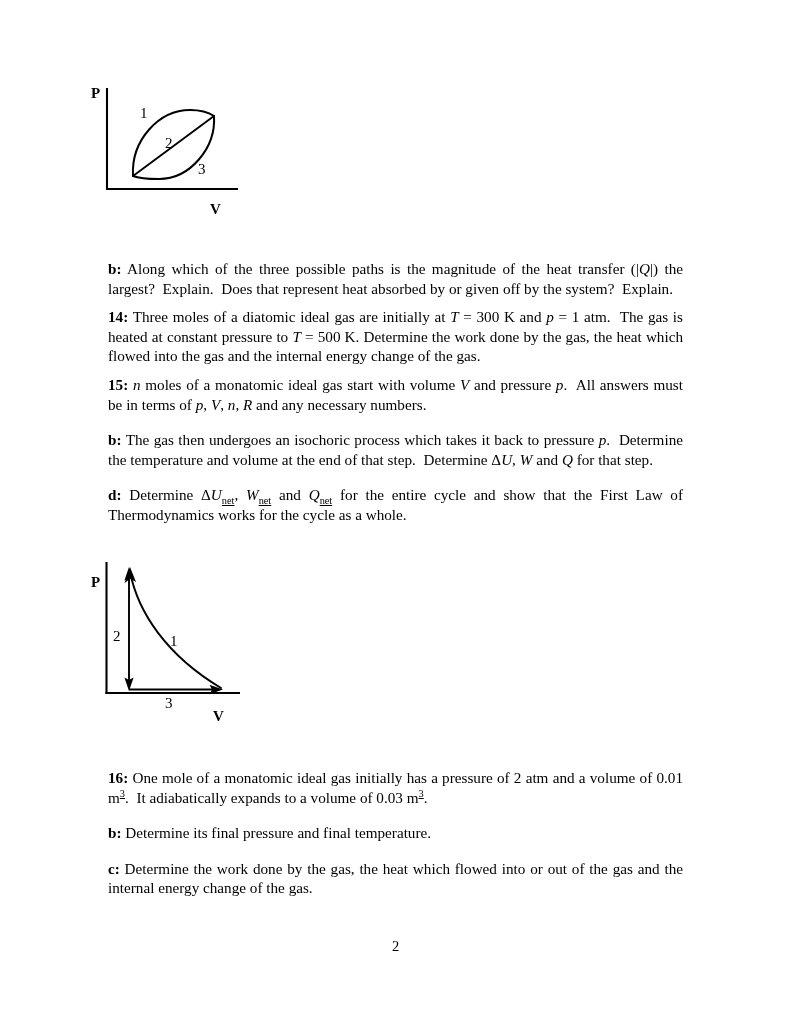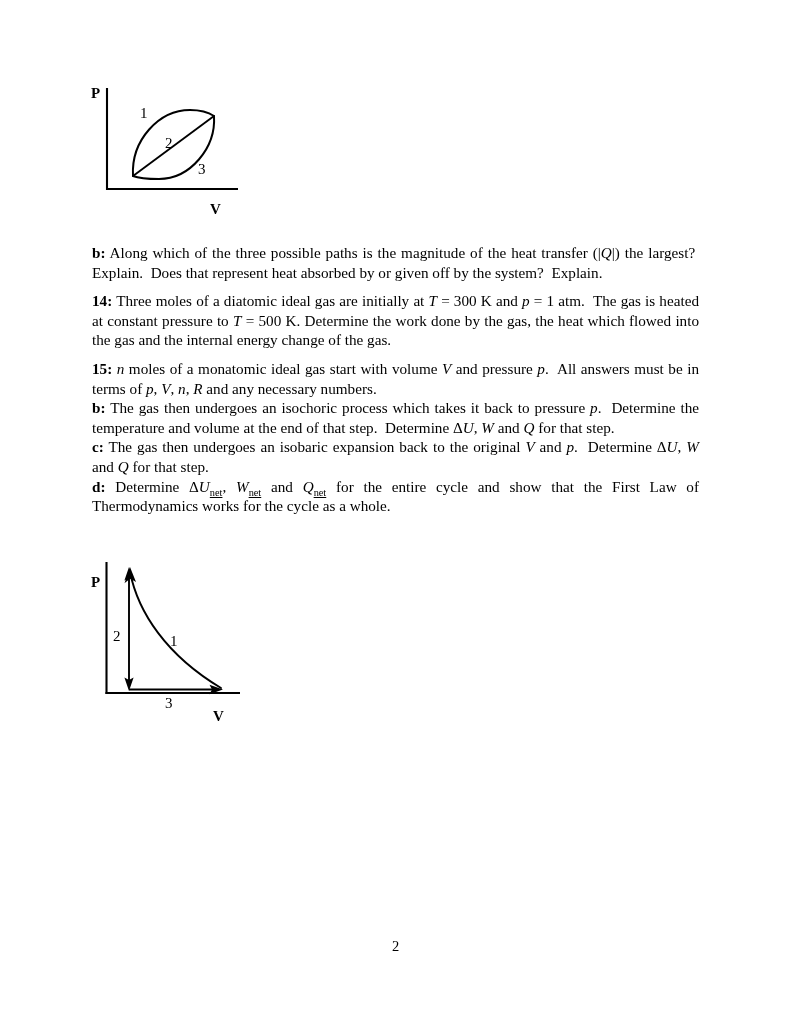--- a/index.html
+++ b/index.html
@@ -29,21 +29,21 @@
   .textcol {
     position: absolute;
     left: 92px;
     width: 607px;
   }
   .para {
     font-size: 15.2px;
     line-height: 19.6px;
     text-align: justify;
     text-justify: inter-word;
-    margin: 0;
+    margin: 16px;
     hyphens: none;
   }
   .para + .para { margin-top: 0px; }
   .lbl { font-weight: bold; }
   .mathvar { font-style: italic; font-family: "Liberation Serif","DejaVu Serif",serif; }
   sup, sub {
     font-size: 0.68em;
     line-height: 0;
     text-decoration: underline;
   }
@@ -133,27 +133,20 @@
       <span class="mathvar">R</span> and any necessary numbers.
     </p>
     <p class="para">
       <span class="lbl">b:</span>
       The gas then undergoes an isochoric process which takes it back to pressure
       <span class="mathvar">p</span>.&nbsp; Determine the temperature and volume at the end of
       that step.&nbsp; Determine Δ<span class="mathvar">U</span>,
       <span class="mathvar">W</span> and <span class="mathvar">Q</span> for that step.
     </p>
     <p class="para">
-      <span class="lbl">c:</span>
-      The gas then undergoes an isobaric expansion back to the original
-      <span class="mathvar">V</span> and <span class="mathvar">p</span>.&nbsp; Determine
-      Δ<span class="mathvar">U</span>, <span class="mathvar">W</span> and
-      <span class="mathvar">Q</span> for that step.
-    </p>
-    <p class="para">
       <span class="lbl">d:</span>
       Determine Δ<span class="mathvar">U</span><sub>net</sub>,
       <span class="mathvar">W</span><sub>net</sub> and
       <span class="mathvar">Q</span><sub>net</sub> for the entire cycle and show that the First
       Law of Thermodynamics works for the cycle as a whole.
     </p>
   </div>
 
   <div class="figure" style="left:86px; top:560px; width:270px; height:175px;">
     <svg width="270" height="175" viewBox="0 0 270 175" xmlns="http://www.w3.org/2000/svg">
@@ -180,17 +173,31 @@
 
       <text class="axis-label" x="5" y="27">P</text>
       <text class="axis-label" x="127" y="161">V</text>
       <text class="path-label" x="84" y="86">1</text>
       <text class="path-label" x="27" y="81">2</text>
       <text class="path-label" x="79" y="148">3</text>
     </svg>
   </div>
 
   <div class="textcol" style="top:752px;">
+    <p class="para">
+      <span class="lbl">16:</span>
+      One mole of a monatomic ideal gas initially has a pressure of 2 atm and a volume of
+      0.01 m<sup>3</sup>.&nbsp; It adiabatically expands to a volume of 0.03 m<sup>3</sup>.
+    </p>
+    <p class="para">
+      <span class="lbl">b:</span>
+      Determine its final pressure and final temperature.
+    </p>
+    <p class="para">
+      <span class="lbl">c:</span>
+      Determine the work done by the gas, the heat which flowed into or out of the gas and the
+      internal energy change of the gas.
+    </p>
   </div>
 
   <div class="pagenum">2</div>
 
 </div>
 
 </body></html>

